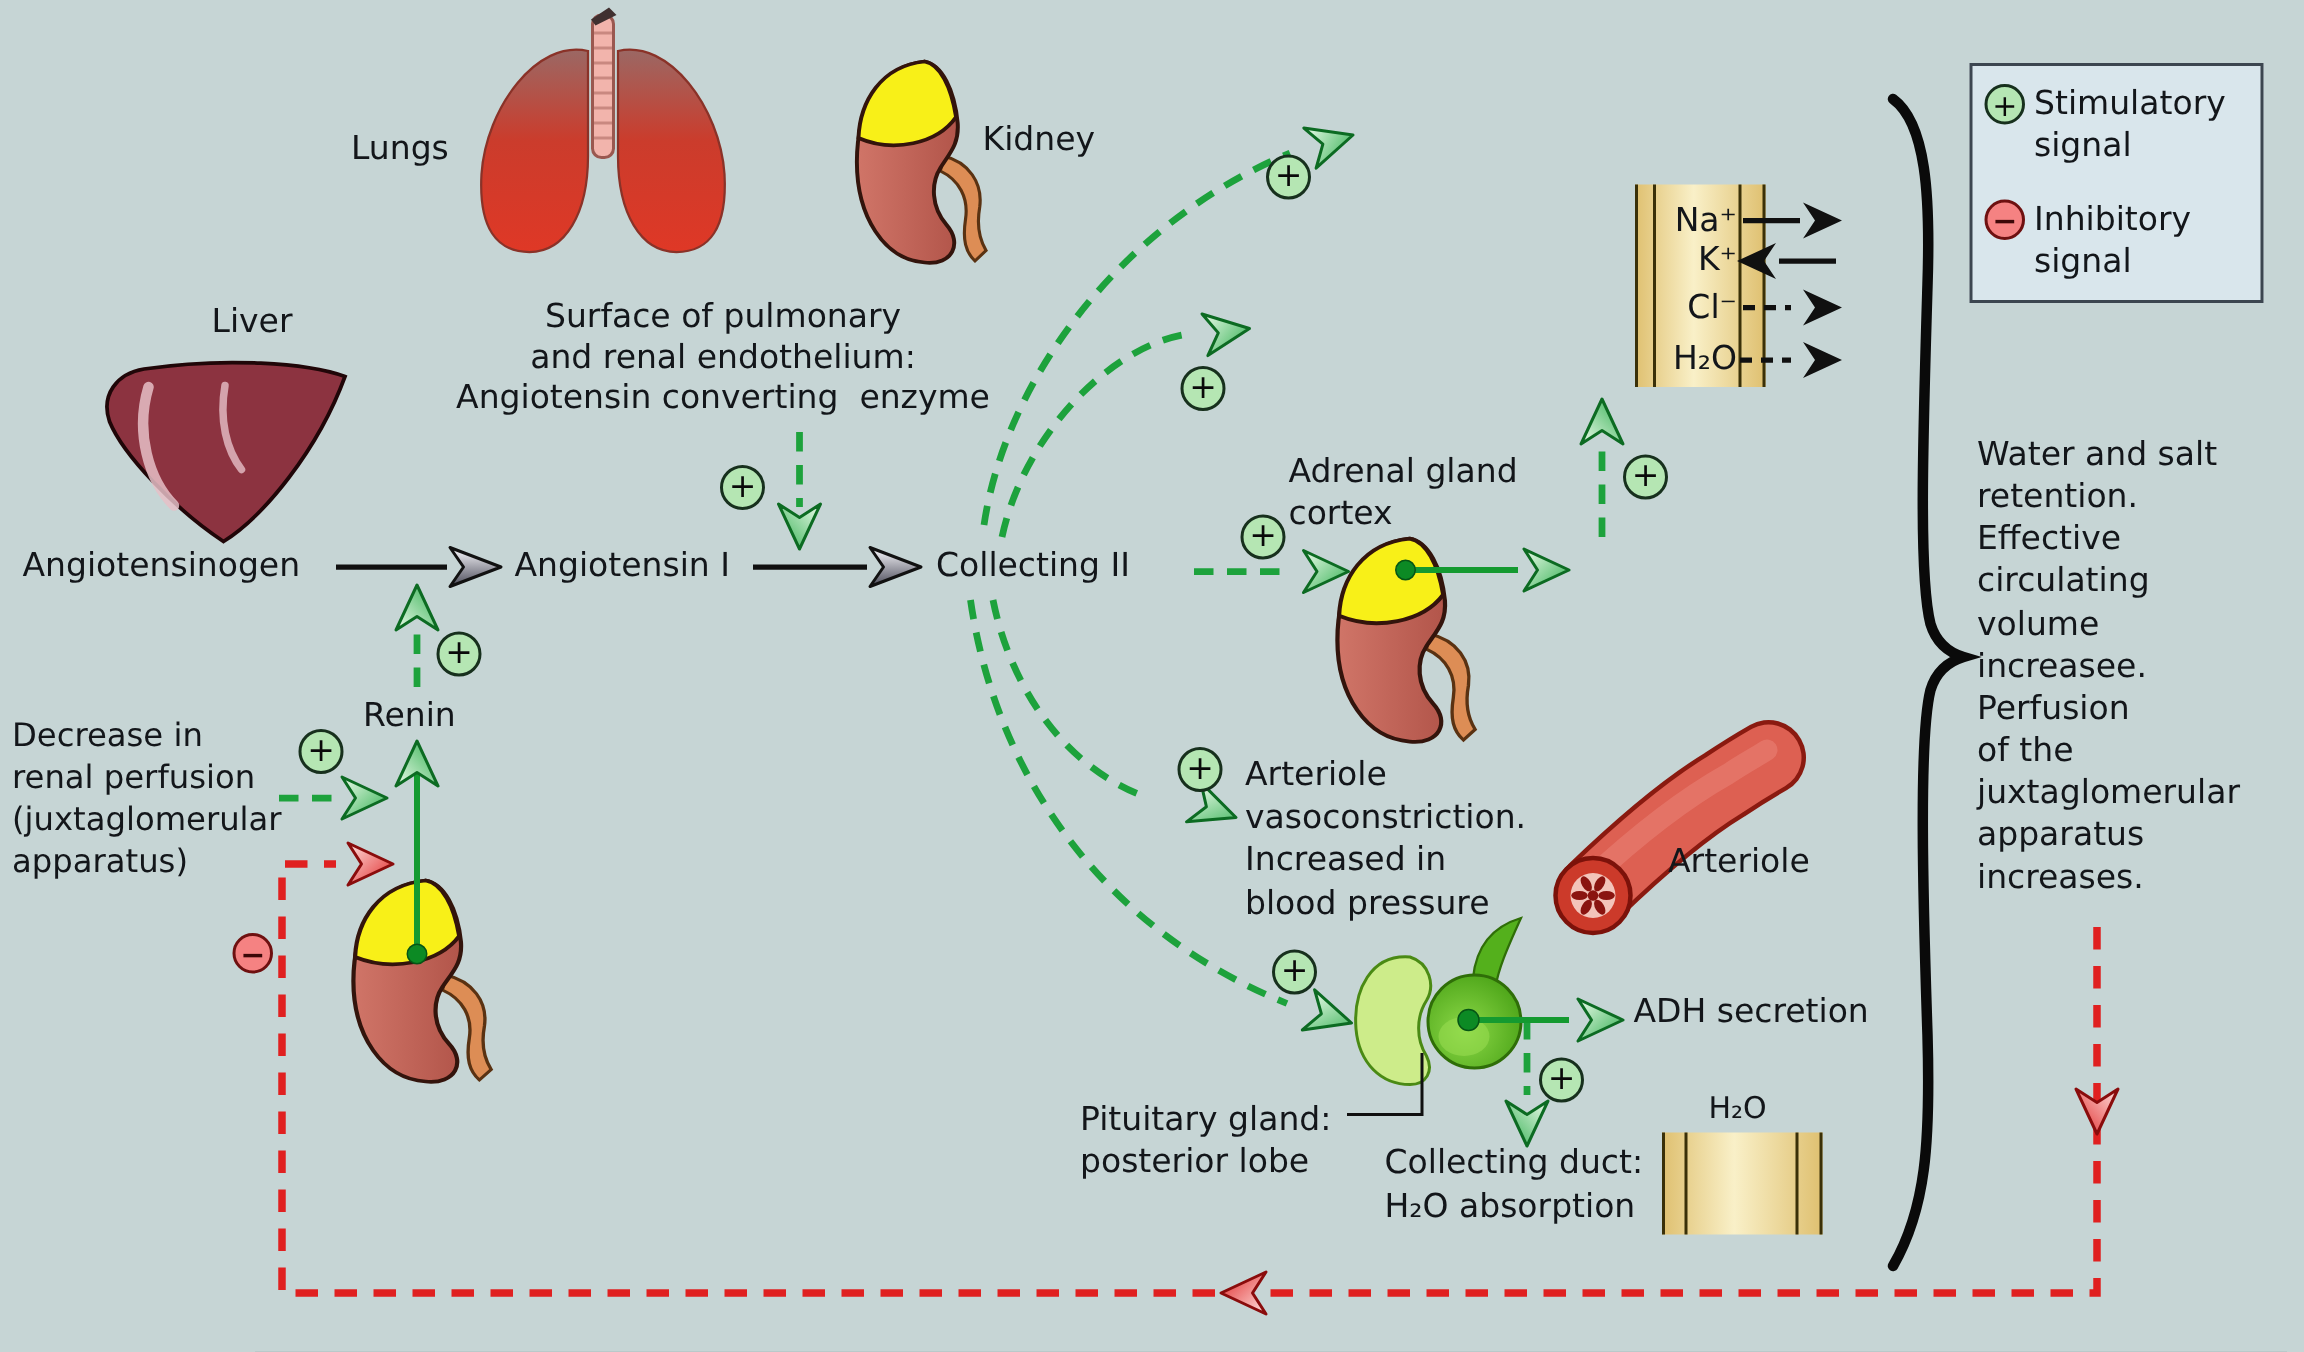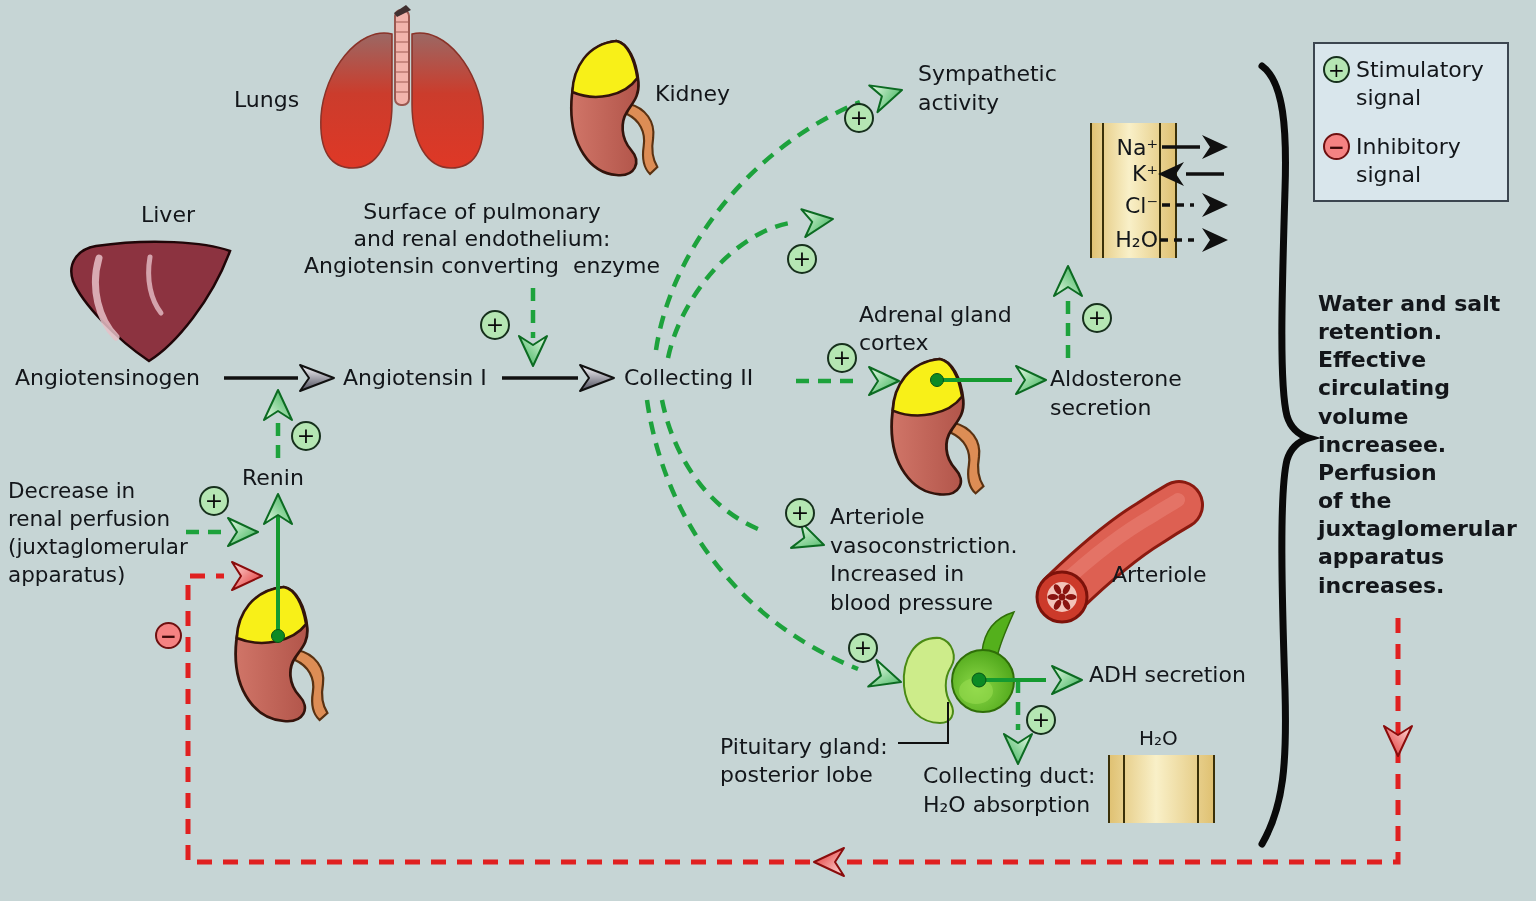--- a/index.html
+++ b/index.html
@@ -1,21 +1,21 @@
 <!DOCTYPE html>
 <html><head>
 <meta charset="utf-8">
 <style>
   html,body{margin:0;padding:0;background:#aebfc2;}
   .stage{position:relative;width:1536px;height:901px;background:#c6d5d5;overflow:hidden;
          font-family:"DejaVu Sans","Liberation Sans",sans-serif;}
   .layer{position:absolute;inset:0;}
   .lbl{position:absolute;font-size:22px;line-height:1.27;color:#13161a;white-space:pre-wrap;}
   .ctr{text-align:center;}
-  .bold{font-weight:bold;}
+  .bold{font-weight:normal;}
   .sig{position:absolute;width:30px;height:30px;border-radius:50%;box-sizing:border-box;
        display:flex;align-items:center;justify-content:center;
        font:400 22px/1 "DejaVu Sans",sans-serif;color:#0a0a0a;}
   .plus{background:#b5e6b3;border:2px solid #17301d;}
   .minus{width:27px;height:27px;background:#f58282;border:2px solid #6e1010;color:#3c0808;
          font-size:20px;font-weight:bold;}
   .legend{position:absolute;left:1313px;top:42px;width:196px;height:160px;background:#d9e6ec;
           border:2px solid #3c4650;box-sizing:border-box;padding:12px 8px;display:flex;
           flex-direction:column;justify-content:space-between;}
   .legrow{display:flex;gap:6px;align-items:flex-start;}
@@ -198,26 +198,22 @@
 and renal endothelium:
 Angiotensin converting  enzyme</div>
   <div class="lbl" style="left:15px;top:364px;">Angiotensinogen</div>
   <div class="lbl" style="left:343px;top:364px;">Angiotensin I</div>
   <div class="lbl" style="left:624px;top:364px;">Collecting II</div>
   <div class="lbl" style="left:242px;top:464px;">Renin</div>
   <div class="lbl" style="left:8px;top:477px;font-size:21.5px;line-height:1.3;">Decrease in
 renal perfusion
 (juxtaglomerular
 apparatus)</div>
-  <div class="lbl" style="left:918px;top:60px;line-height:1.3;">Sympathetic
-activity</div>
   <div class="lbl" style="left:859px;top:301px;line-height:1.28;">Adrenal gland
 cortex</div>
-  <div class="lbl" style="left:1050px;top:364px;line-height:1.33;">Aldosterone
-secretion</div>
   <div class="lbl" style="left:1112px;top:561px;">Arteriole</div>
   <div class="lbl" style="left:830px;top:503px;line-height:1.3;">Arteriole
 vasoconstriction.
 Increased in
 blood pressure</div>
   <div class="lbl" style="left:720px;top:711px;line-height:1.28;margin-top:22px;">Pituitary gland:
 posterior lobe</div>
   <div class="lbl" style="left:1089px;top:661px;">ADH secretion</div>
   <div class="lbl" style="left:923px;top:761px;line-height:1.33;">Collecting duct:
 H₂O absorption</div>

